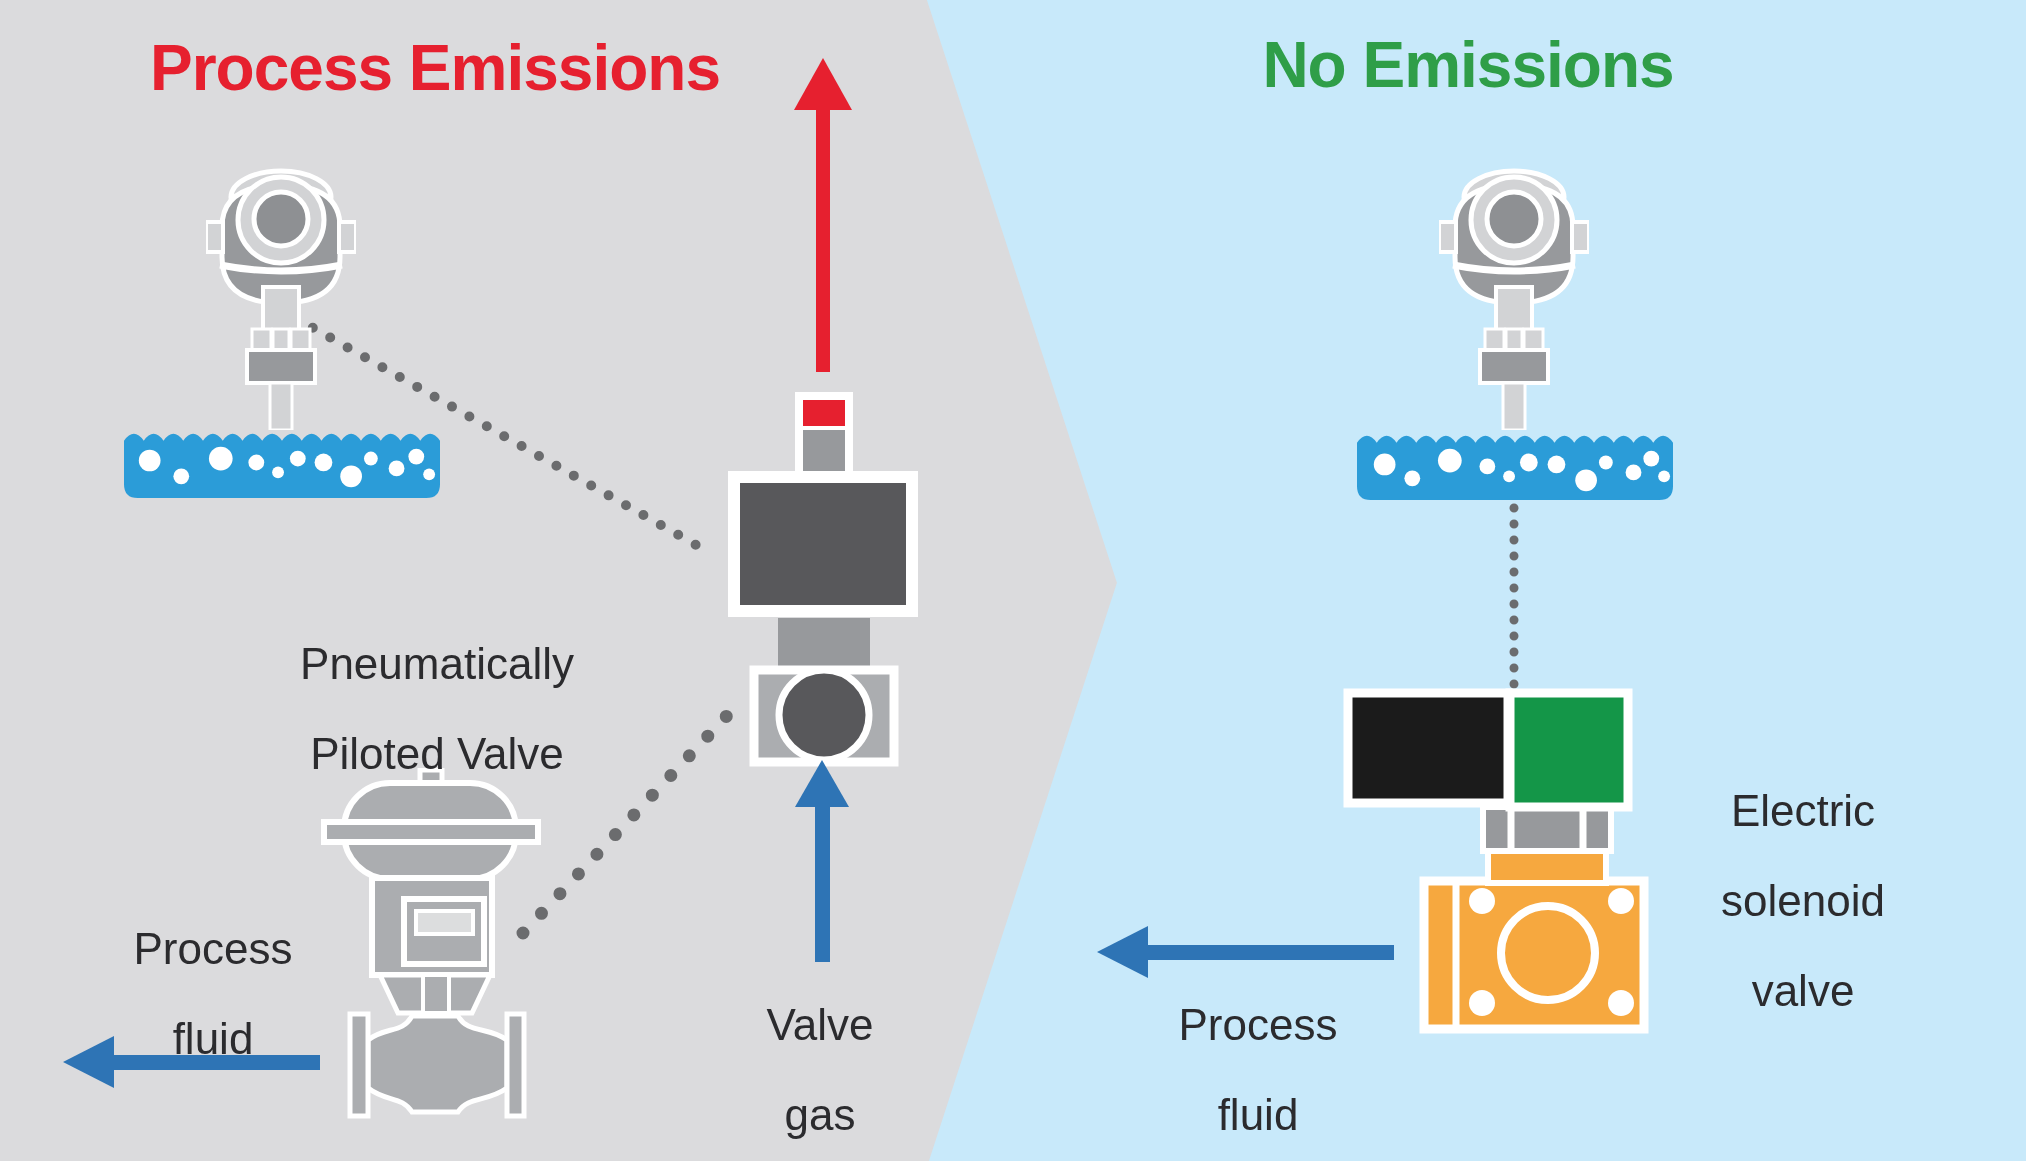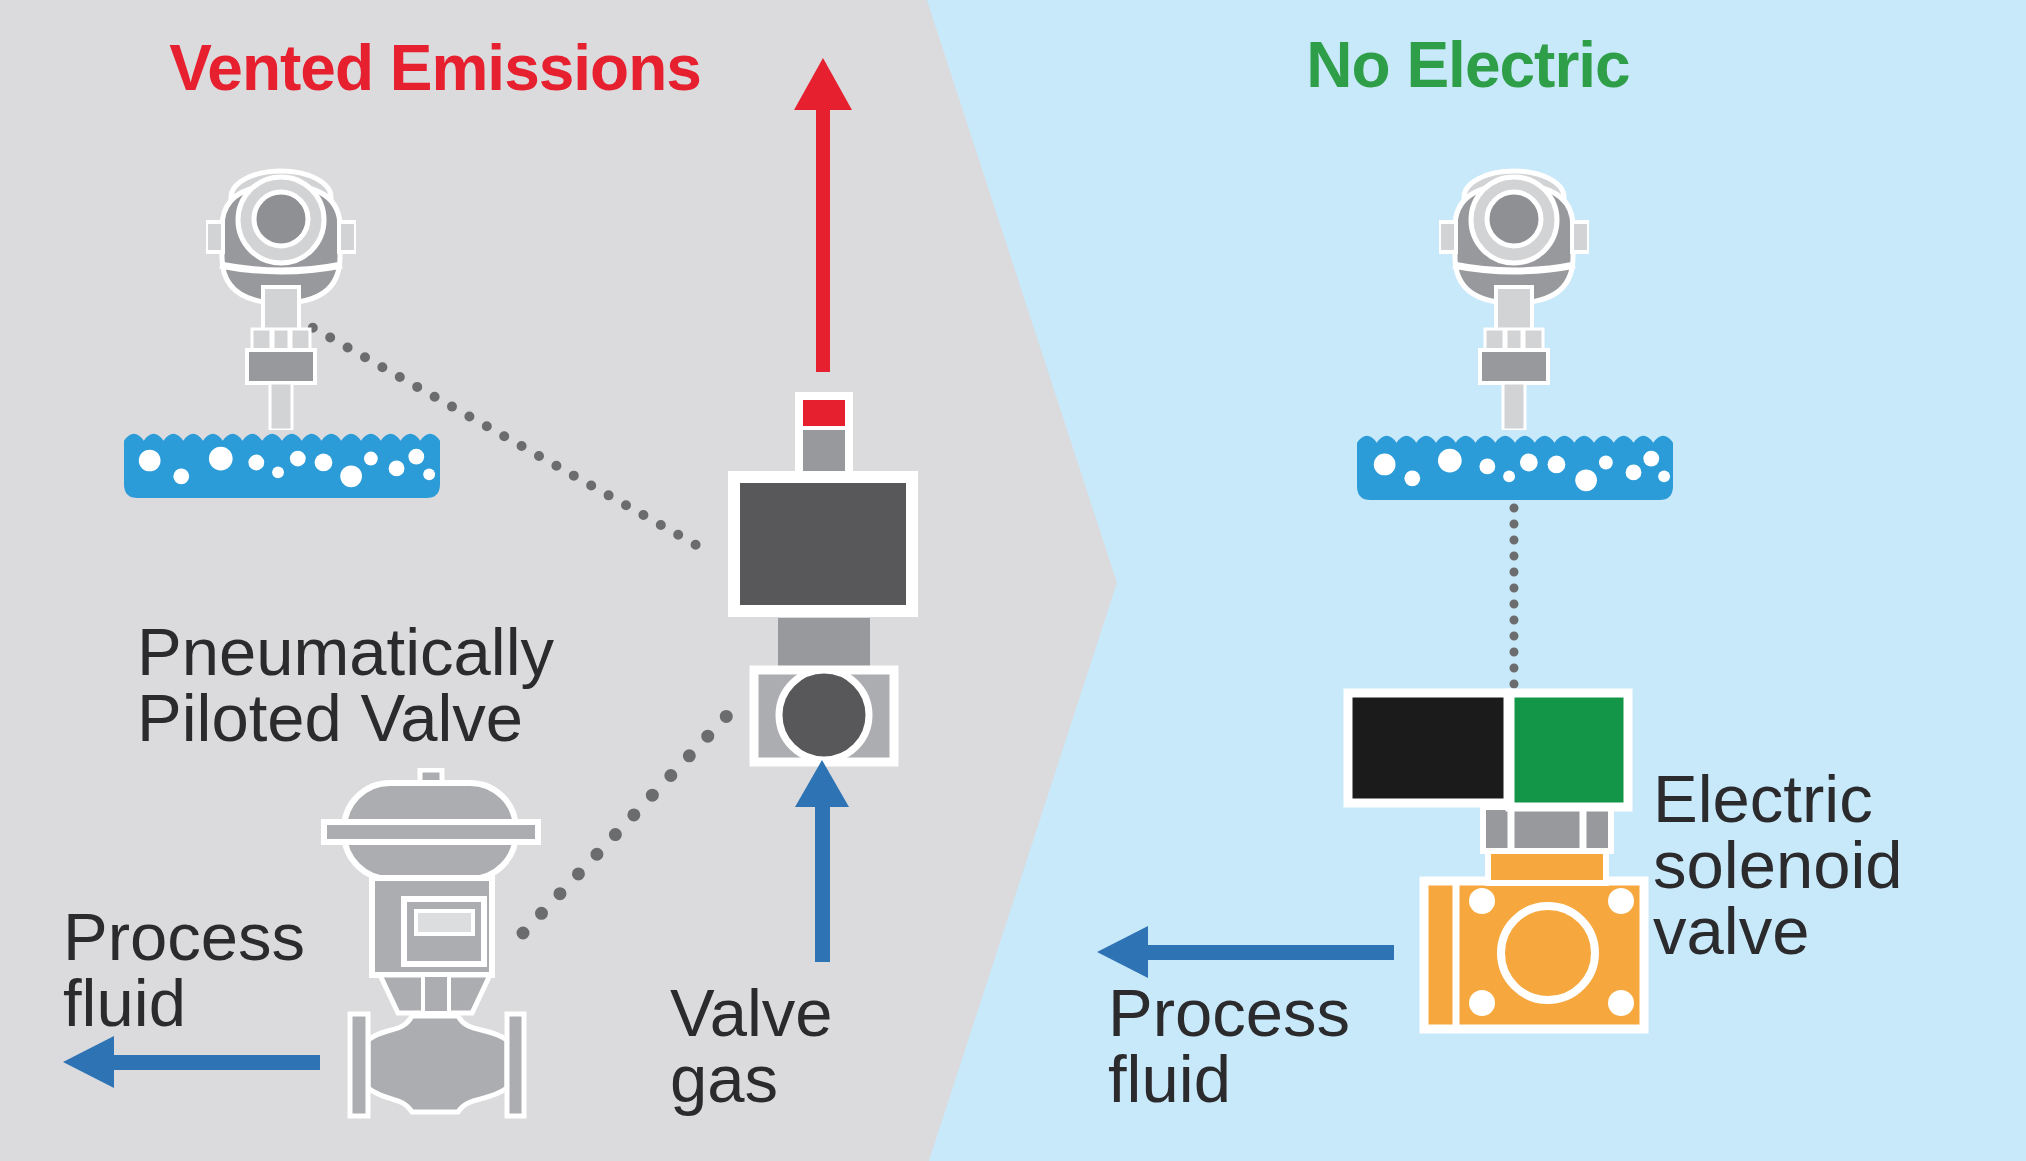--- a/index.html
+++ b/index.html
@@ -12,21 +12,21 @@
     position:absolute;inset:0;background:var(--left_background,#DBDBDD);
     clip-path:polygon(0 0,45.75% 0,55.13% 50.2%,45.85% 100%,0 100%);
   }
   .title{
     position:absolute;font-size:64px;font-weight:bold;line-height:76px;
     text-align:center;letter-spacing:-1px;
   }
   .title.left{left:135px;top:30px;width:600px;color:var(--left_title,#E6202F);}
   .title.right{left:1168px;top:27px;width:600px;color:var(--right_title,#2F9E48);}
   .label{
-    position:absolute;font-size:67px;line-height:66px;text-align:left;
+    position:absolute;font-size:44px;line-height:90px;text-align:center;
     white-space:pre-line;color:var(--text,#2B2B2E);
   }
   .lbl-pneumatic{left:137px;top:619px;width:600px;}
   .lbl-procfluid-left{left:63px;top:904px;width:300px;}
   .lbl-wellgas{left:670px;top:980px;width:300px;}
   .lbl-procfluid-right{left:1108px;top:980px;width:300px;}
   .lbl-solenoid{left:1653px;top:766px;width:300px;}
   .icon{position:absolute;}
   .icon svg{display:block;}
   .overlay{position:absolute;left:0;top:0;pointer-events:none;}
@@ -59,22 +59,22 @@
 
   <div class="bg-blue"></div>
   <div class="bg-gray"></div>
 
   <svg class="overlay" width="2026" height="1161" viewBox="0 0 2026 1161">
     <line class="dots1" x1="278" y1="308" x2="705" y2="550"></line>
     <line class="dots2" x1="523" y1="933" x2="737" y2="705"></line>
     <line class="dots3" x1="1514" y1="508" x2="1514" y2="685"></line>
   </svg>
 
-  <div class="title left">Vented Emissions</div>
-  <div class="title right">No Electric</div>
+  <div class="title left">Process Emissions</div>
+  <div class="title right">No Emissions</div>
 
   <div class="icon" style="left:206px;top:165px;">
     <svg width="150" height="265" viewBox="0 0 150 265">
       <ellipse cx="75" cy="32" rx="50" ry="26" class="g-light sw5"></ellipse>
       <path d="M16,62 Q16,20 75,20 Q134,20 134,62 L134,92 Q134,138 75,138 Q16,138 16,92 Z" class="g-med sw5"></path>
       <rect x="0" y="57" width="17" height="30" class="g-light sw4"></rect>
       <rect x="133" y="57" width="17" height="30" class="g-light sw4"></rect>
       <circle cx="75" cy="55" r="43" class="g-light sw5"></circle>
       <circle cx="75" cy="54" r="27" class="g-dark2 sw5"></circle>
       <path d="M14,100 Q75,112 136,100" fill="none" stroke="#fff" stroke-width="7"></path>

